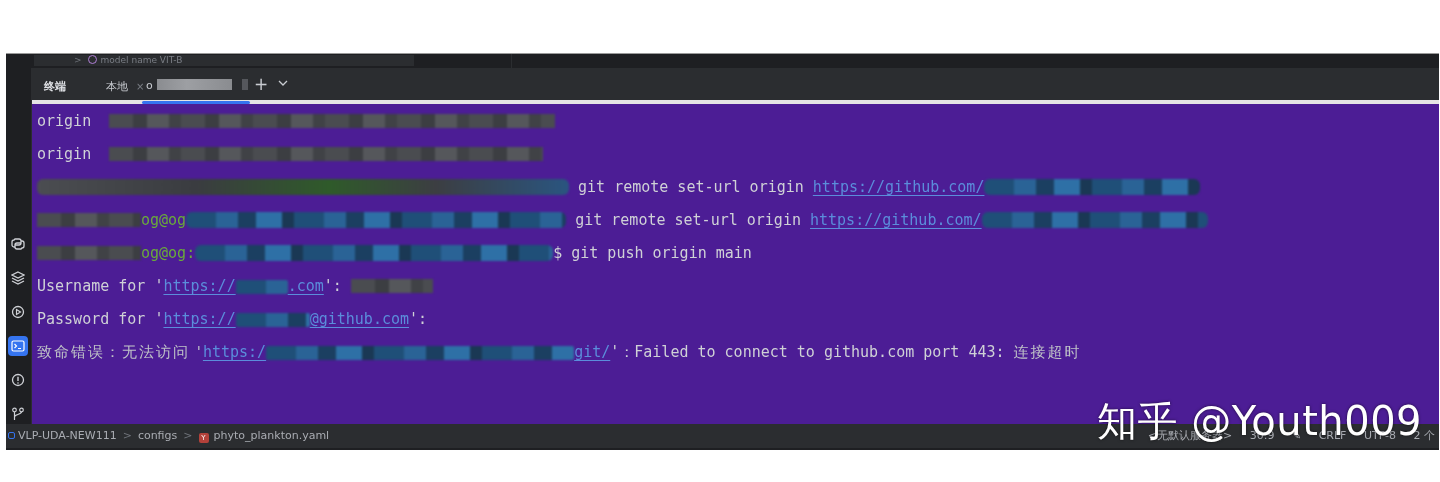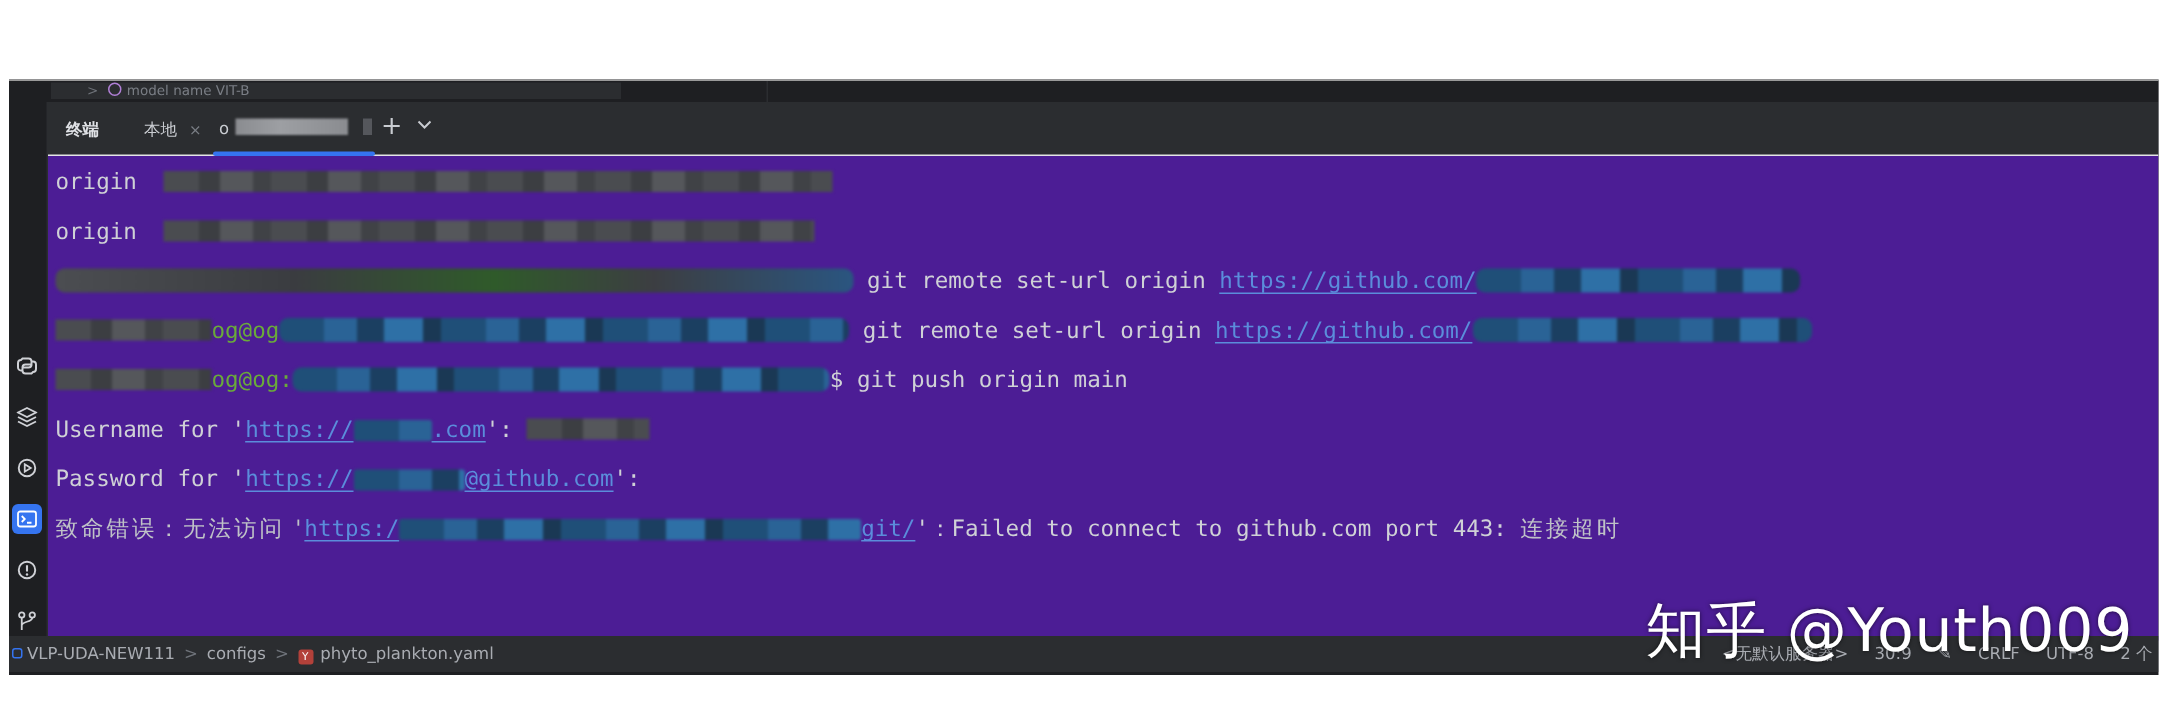--- a/index.html
+++ b/index.html
@@ -9,41 +9,41 @@
   .ide {
     position: absolute; left: 6px; top: 53px; width: 1433px; height: 397px;
     background: #1e1f22; border-top: 1px solid #9a9a9a; overflow: hidden;
   }
   
   .editor-strip {
     position: absolute; left: 0; top: 0; width: 100%; height: 14px; background: #1e1f22;
   }
   .editor-strip .crumb {
     position: absolute; left: 28px; top: 1px; width: 380px; height: 11px; background: #2b2d30;
-    color: #7a7e85; font-family: "DejaVu Sans", sans-serif; font-size: 9px; line-height: 11px; padding-left: 24px;
+    color: #7a7e85; font-family: "DejaVu Sans", sans-serif; font-size: 9px; line-height: 11px; padding-left: 40px;
   }
   .editor-strip .crumb .chev { color:#6f737a; margin-right:6px; }
   .editor-strip .crumb .p-icon { display:inline-block; width:9px; height:9px; border-radius:50%; border:1px solid #b07fd6; margin-right:4px; vertical-align:-1px; }
   .editor-strip .divider { position:absolute; left: 505px; top:0; width:1px; height:14px; background:#2b2d30; }
 
   
   .activity {
     position: absolute; left: 0; top: 14px; width: 26px; height: 359px; background: #1e1f22;
     border-right: 1px solid #2b2d30;
   }
   .act-icon {
     position: absolute; left: 2px; width: 20px; height: 20px; display:flex; align-items:center; justify-content:center;
     color: #cfd1d6; font-size: 14px; font-family: "DejaVu Sans", sans-serif; border-radius: 4px;
   }
   .act-icon.active { background: #3574f0; color: #fff; }
 
   
   .tabbar {
     position: absolute; left: 26px; top: 14px; right: 0; height: 36px; background: #2b2d30;
-    border-bottom: 1px solid #e5e5e5;
+    border-bottom: 4px solid #e5e5e5;
   }
   .tab-title { position:absolute; left:12px; top:11px; font-family:"DejaVu Sans", sans-serif; font-size:11px; color:#dfe1e5; font-weight:bold; }
   .tab { position:absolute; top:11px; font-family:"DejaVu Sans", sans-serif; font-size:11px; color:#c9ccd1; }
   .tab .close { color:#7a7e85; margin-left:8px; font-size:10px; }
   .tab-active-underline { position:absolute; left:110px; top:33px; width:108px; height:3px; background:#3574f0; border-radius:2px; }
   .tab-blur { display:inline-block; width:75px; height:11px; background: linear-gradient(90deg,#8a8c90,#9d9fa3 40%,#8a8c90); vertical-align:-1px; margin-left:4px; filter: blur(0.6px); }
   .tab-blur2 { display:inline-block; width:6px; height:11px; background:#55575c; margin-left:10px; vertical-align:-1px; }
   .tab-add { position:absolute; left:222px; top:6px; font-size:17px; color:#c9ccd1; font-family:"DejaVu Sans", sans-serif; }
   .tab-menu { position:absolute; left:246px; top:9px; font-size:11px; color:#c9ccd1; font-family:"DejaVu Sans", sans-serif; }
 
@@ -130,21 +130,21 @@
       <svg width="14" height="14" viewBox="0 0 14 14">
           <circle cx="3.5" cy="3" r="1.8" fill="none" stroke="#cfd1d6" stroke-width="1.2"></circle>
           <circle cx="10.5" cy="3" r="1.8" fill="none" stroke="#cfd1d6" stroke-width="1.2"></circle>
           <path d="M3.5 4.8 V13 M10.5 4.8 C10.5 8 3.5 7 3.5 10" fill="none" stroke="#cfd1d6" stroke-width="1.2"></path>
         </svg>
     </div>
   </div>
 
   <div class="tabbar">
     <span class="tab-title">终端</span>
-    <span class="tab" style="left:64px">
+    <span class="tab" style="left:74px">
       <span>本地</span><span class="close">×</span>
     </span>
     <span class="tab" style="left:114px">
       <span>o</span><span class="tab-blur"></span><span class="tab-blur2"></span>
     </span>
     <div class="tab-active-underline"></div>
     <span class="tab-add">+</span>
     <span class="tab-menu">
       <svg width="10" height="8" viewBox="0 0 10 8">
           <path d="M1 2 L5 6 L9 2" fill="none" stroke="#c9ccd1" stroke-width="1.3"></path>

